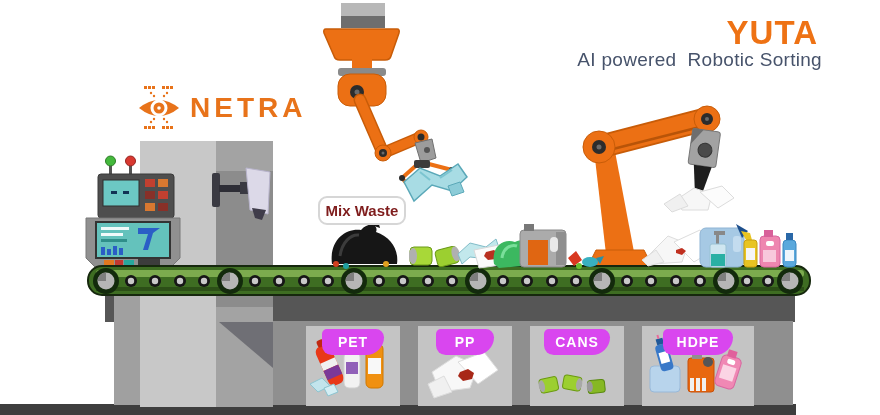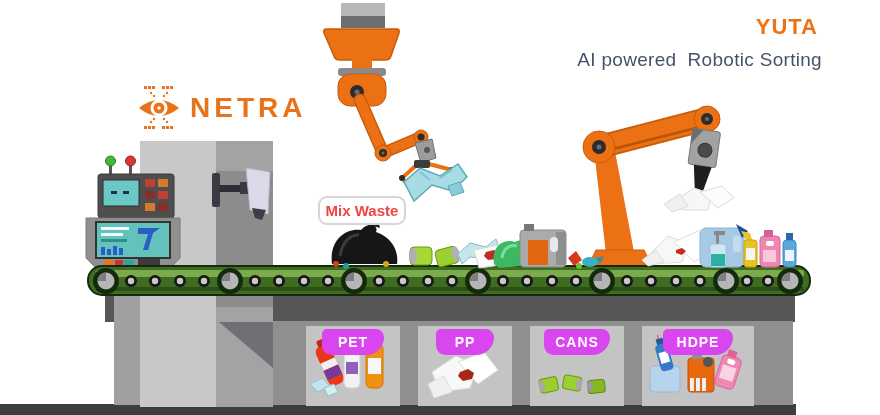--- a/index.html
+++ b/index.html
@@ -1,29 +1,29 @@
 <!DOCTYPE html>
 <html><head>
 <meta charset="utf-8">
 <style>
   html,body{margin:0;padding:0;background:#ffffff;}
   .scene{position:relative;width:880px;height:415px;background:#ffffff;overflow:hidden;
          font-family:"Liberation Sans",sans-serif;}
   .scene svg.backdrop{position:absolute;left:0;top:0;}
   
-  .yuta{position:absolute;top:14px;right:62px;font-size:22px;font-weight:bold;
+  .yuta{position:absolute;top:14px;right:62px;font-size:33px;font-weight:bold;
         letter-spacing:1px;color:#ee7214;}
   .tagline{position:absolute;top:49px;right:58px;font-size:19px;color:#47536b;
            white-space:pre;letter-spacing:.3px;}
   .netra-wrap{position:absolute;left:136px;top:84px;display:flex;align-items:center;}
   .netra-text{font-size:28px;font-weight:600;letter-spacing:4px;color:#e8731a;margin-left:8px;}
   
   .mix-tag{position:absolute;left:318px;top:196px;width:84px;height:25px;background:#ffffff;
            border:2px solid #d6d6d6;border-radius:9px;display:flex;align-items:center;
-           justify-content:center;font-size:15px;font-weight:bold;color:#ef4444;}
+           justify-content:center;font-size:15px;font-weight:bold;color:#7f1d1d;}
   
   .bin-tag{position:absolute;top:329px;height:26px;background:#d946ef;color:#ffffff;
            font-weight:bold;font-size:14px;letter-spacing:1px;display:flex;
            align-items:center;justify-content:center;border-radius:6px 10px 22px 12px;}
   .tag-pet{left:322px;width:62px;}
   .tag-pp{left:436px;width:58px;}
   .tag-cans{left:544px;width:66px;}
   .tag-hdpe{left:663px;width:70px;}
 </style>
 </head>

